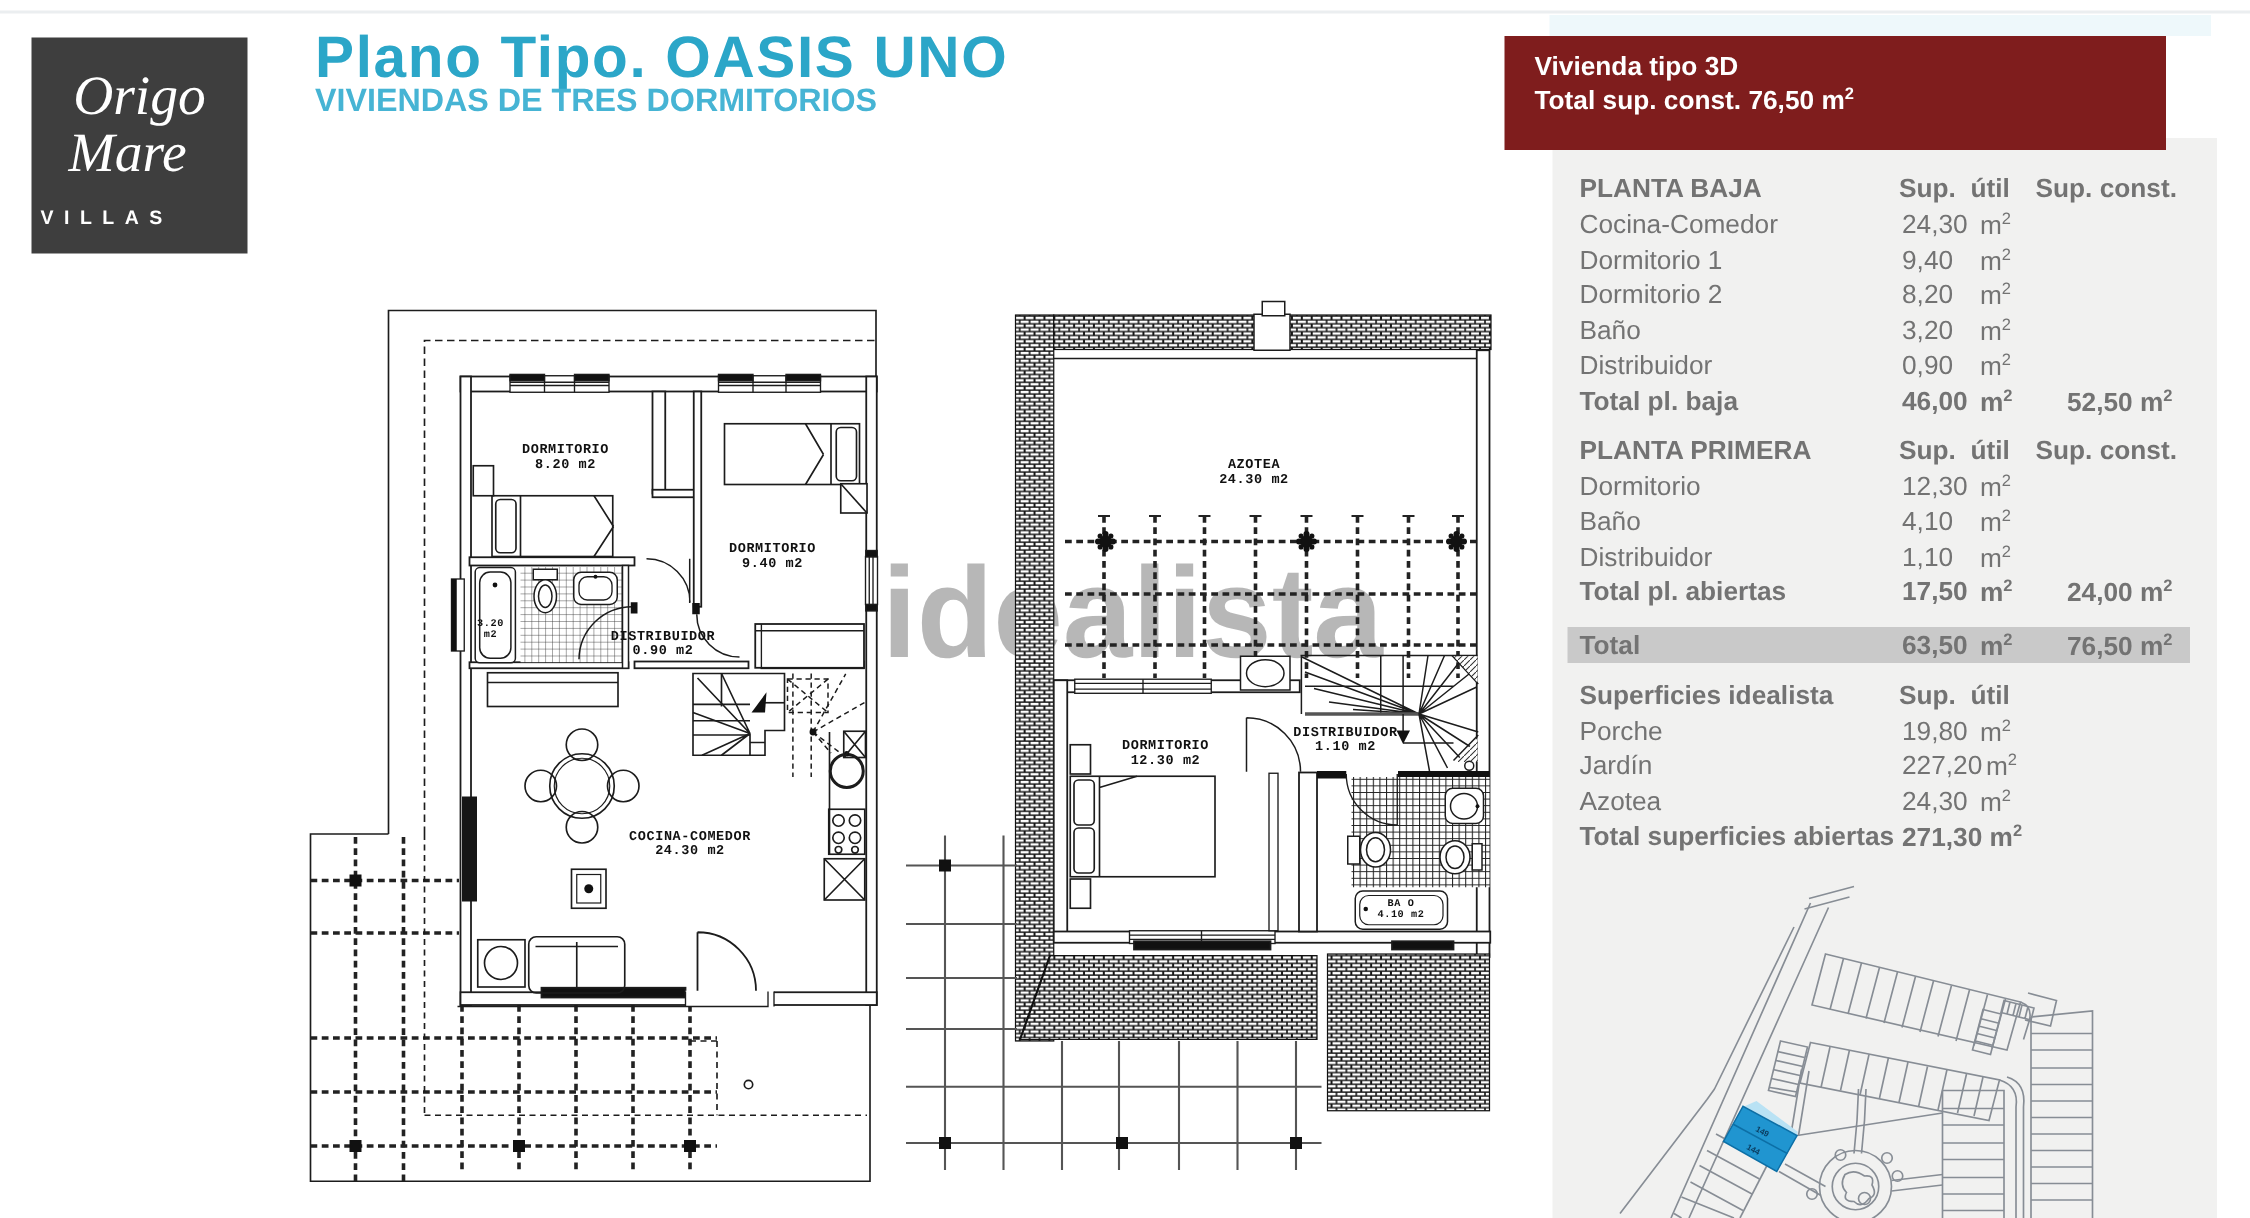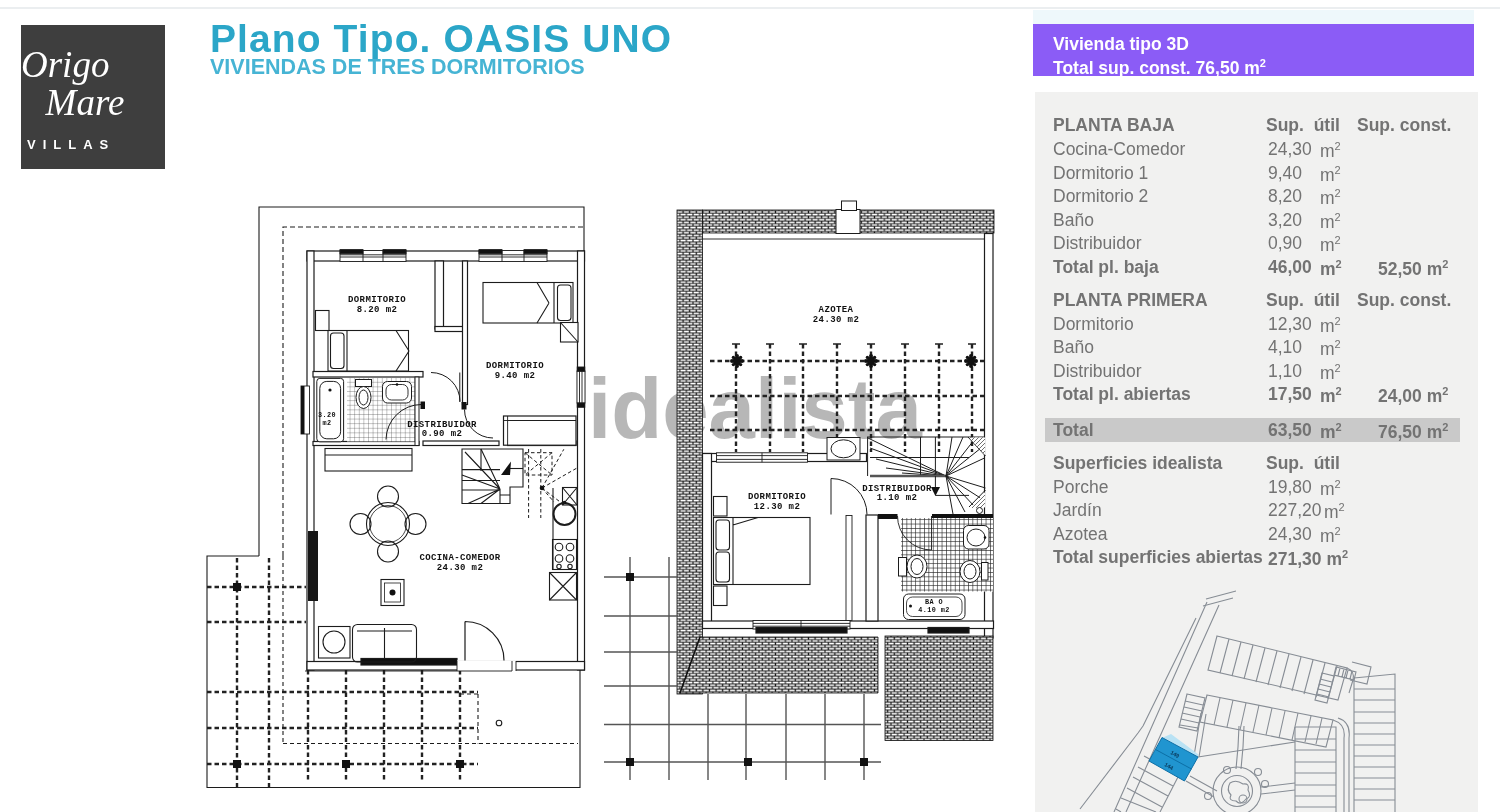--- a/index.html
+++ b/index.html
@@ -9,33 +9,33 @@
 .r{position:absolute;font-size:17.5px;color:#737373;white-space:nowrap;line-height:1}
 .b{font-weight:bold}
 sup{font-size:11px}
 </style>
 </head>
 <body>
 
 <div class="abs" style="left:0;top:7px;width:1500px;height:2px;background:#ebeef0"></div>
 
 <div class="abs" style="left:21px;top:25px;width:144px;height:144px;background:#3e3e3e">
-  <div class="abs" style="left:0;top:21px;width:144px;color:#fff;font-family:'Liberation Serif',serif;font-style:italic;font-size:37px;line-height:1">Origo</div>
+  <div class="abs" style="left:0;top:21px;width:144px;text-align:center;color:#fff;font-family:'Liberation Serif',serif;font-style:italic;font-size:37px;line-height:1">Origo</div>
   <div class="abs" style="left:0;top:59px;width:128px;text-align:center;color:#fff;font-family:'Liberation Serif',serif;font-style:italic;font-size:37px;line-height:1">Mare</div>
   <div class="abs" style="left:6px;top:113px;width:144px;text-align:left;color:#fff;font-weight:bold;font-size:13px;letter-spacing:7px;line-height:1">VILLAS</div>
 </div>
 
 <div class="abs" style="left:210px;top:19px;font-size:39px;font-weight:bold;color:#2ba6c8;line-height:1;letter-spacing:1.1px">Plano Tipo. OASIS UNO</div>
 
 <div class="abs" style="left:210px;top:57px;font-size:21.5px;font-weight:bold;color:#46b4d4;line-height:1">VIVIENDAS DE TRES DORMITORIOS</div>
 
 <div class="abs" style="left:1035px;top:92px;width:443px;height:720px;background:#f1f1f0"></div>
 <div class="abs" style="left:1033px;top:10px;width:441px;height:14px;background:#eef8fb"></div>
 
-<div class="abs" style="left:1033px;top:24px;width:441px;height:52px;background:#8b5cf6">
+<div class="abs" style="left:1003px;top:24px;width:441px;height:76px;background:#7f1d1d">
   <div class="abs" style="left:20px;top:12px;color:#fff;font-weight:bold;font-size:17.5px;line-height:1">Vivienda tipo 3D</div>
   <div class="abs" style="left:20px;top:34px;color:#fff;font-weight:bold;font-size:17.5px;line-height:1">Total sup. const. 76,50 m<sup>2</sup></div>
 </div>
 
 <div class="abs" style="left:1045px;top:418px;width:415px;height:23.5px;background:#c9c9c9"></div>
 
 <div class="r b" style="left:1053px;top:117px">PLANTA BAJA</div>
 <div class="r b" style="left:1266px;top:117px">Sup.&nbsp; útil</div>
 <div class="r b" style="left:1357px;top:117px">Sup. const.</div>
 <div class="r" style="left:1053px;top:141px">Cocina-Comedor</div>

